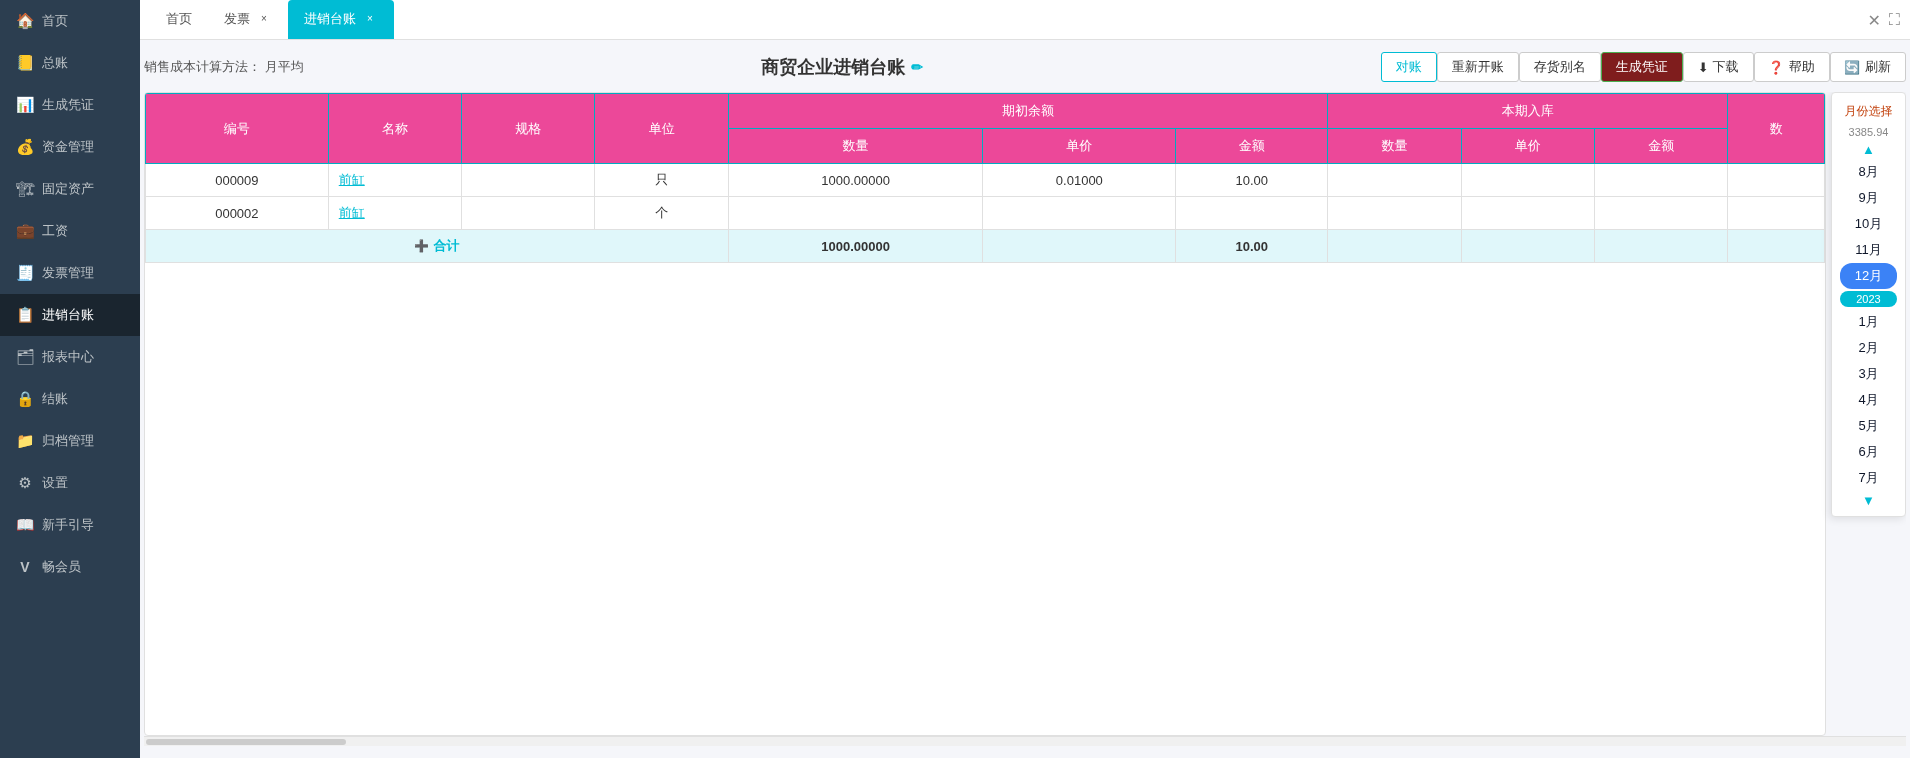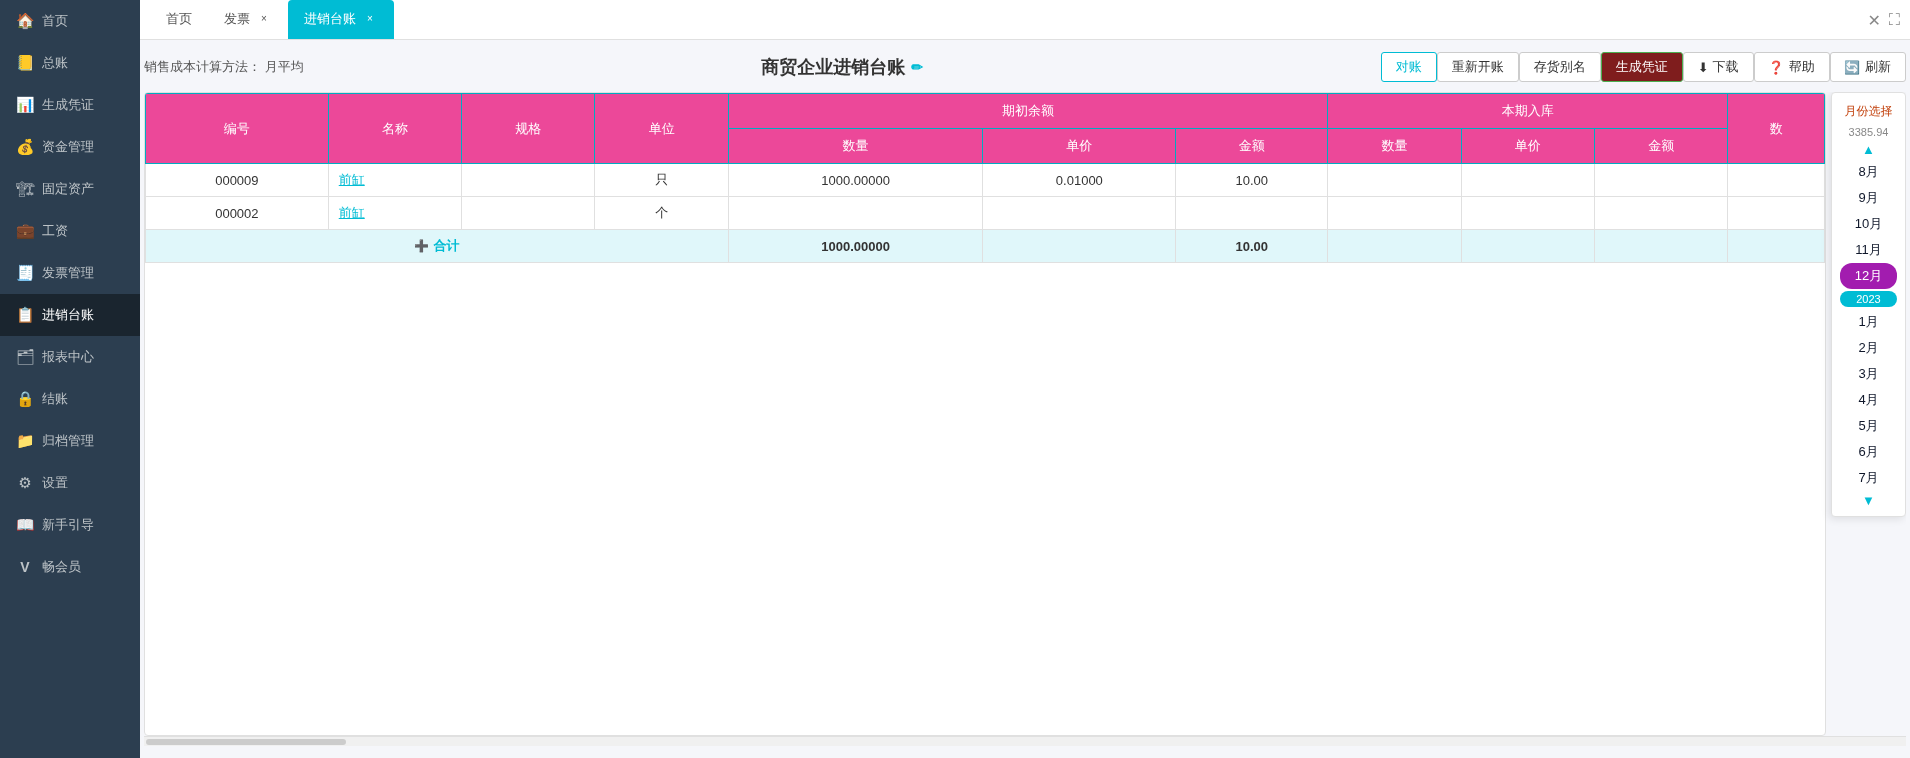--- a/index.html
+++ b/index.html
@@ -223,21 +223,21 @@
       padding: 2px 0;
     }
     .month-item {
       text-align: center;
       padding: 4px 0;
       cursor: pointer;
       font-size: 13px;
       color: #0f172a;
     }
     .month-item.active {
-      background: #a21caf;
+      background: #3b82f6;
       color: #fff;
       border-radius: 12px;
       margin: 0 8px;
     }
     .month-item.year-label {
       background: #00bcd4;
       color: #fff;
       font-size: 11px;
       margin: 2px 8px;
       border-radius: 8px;

